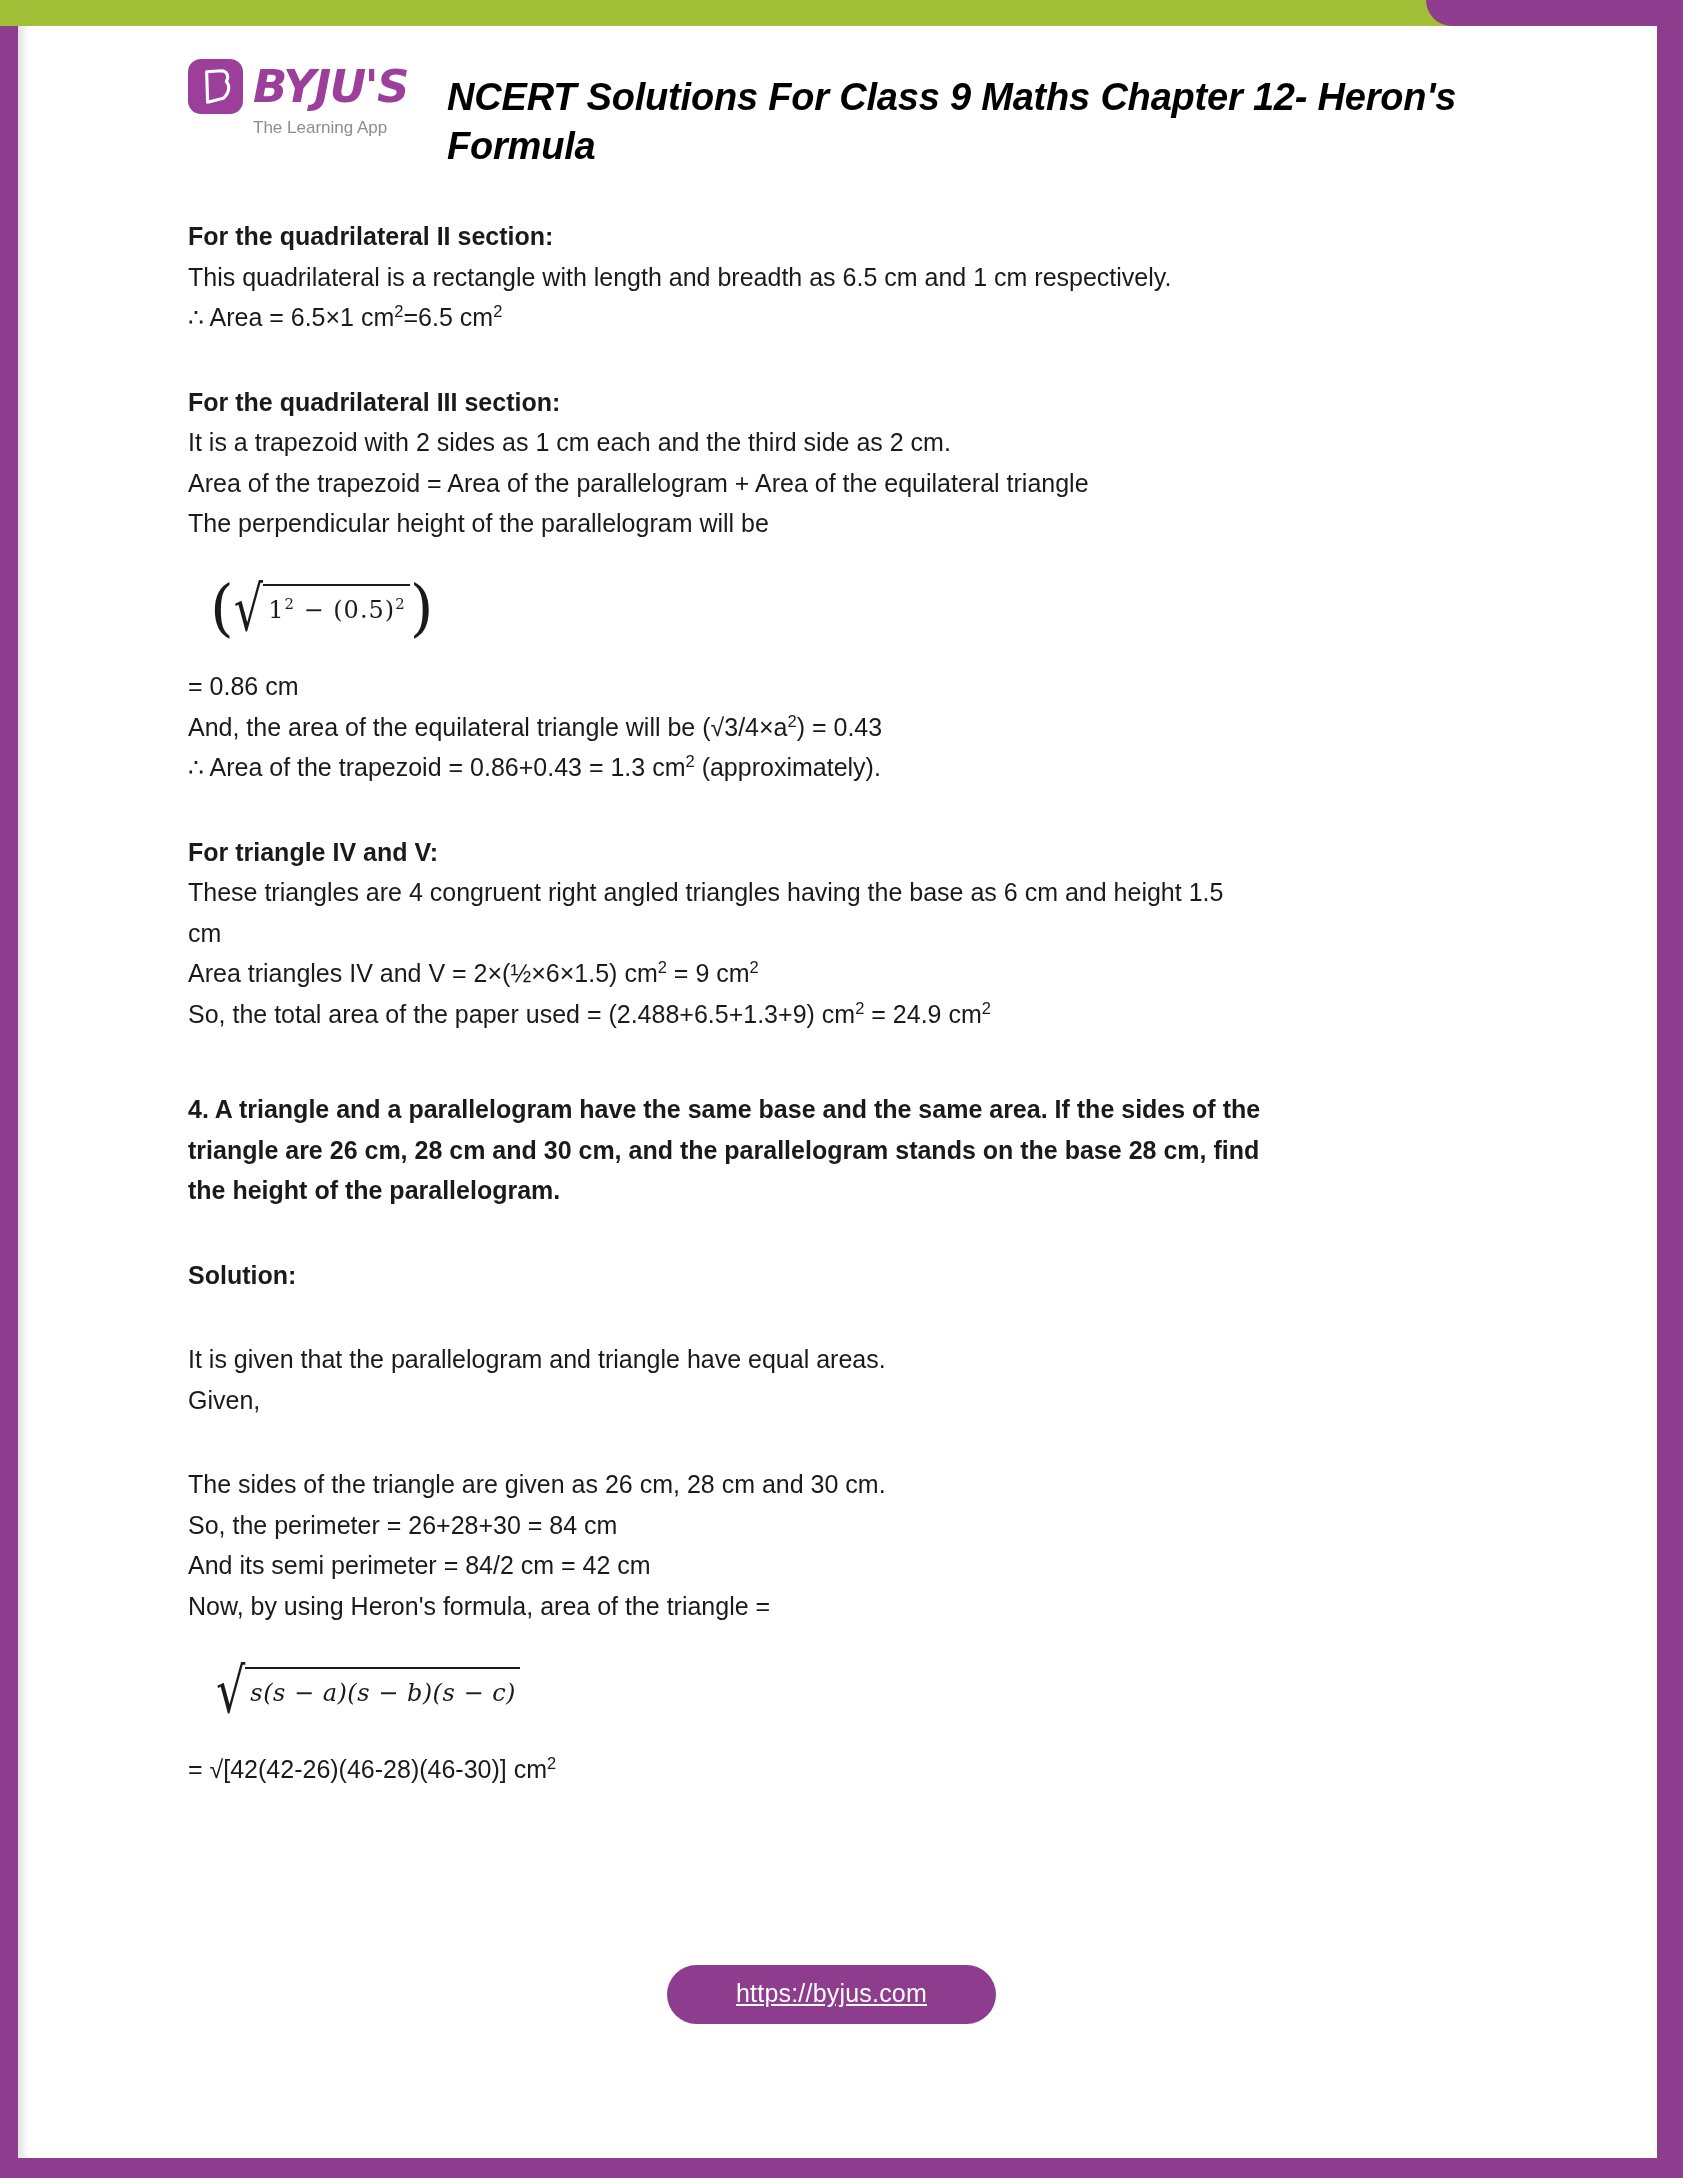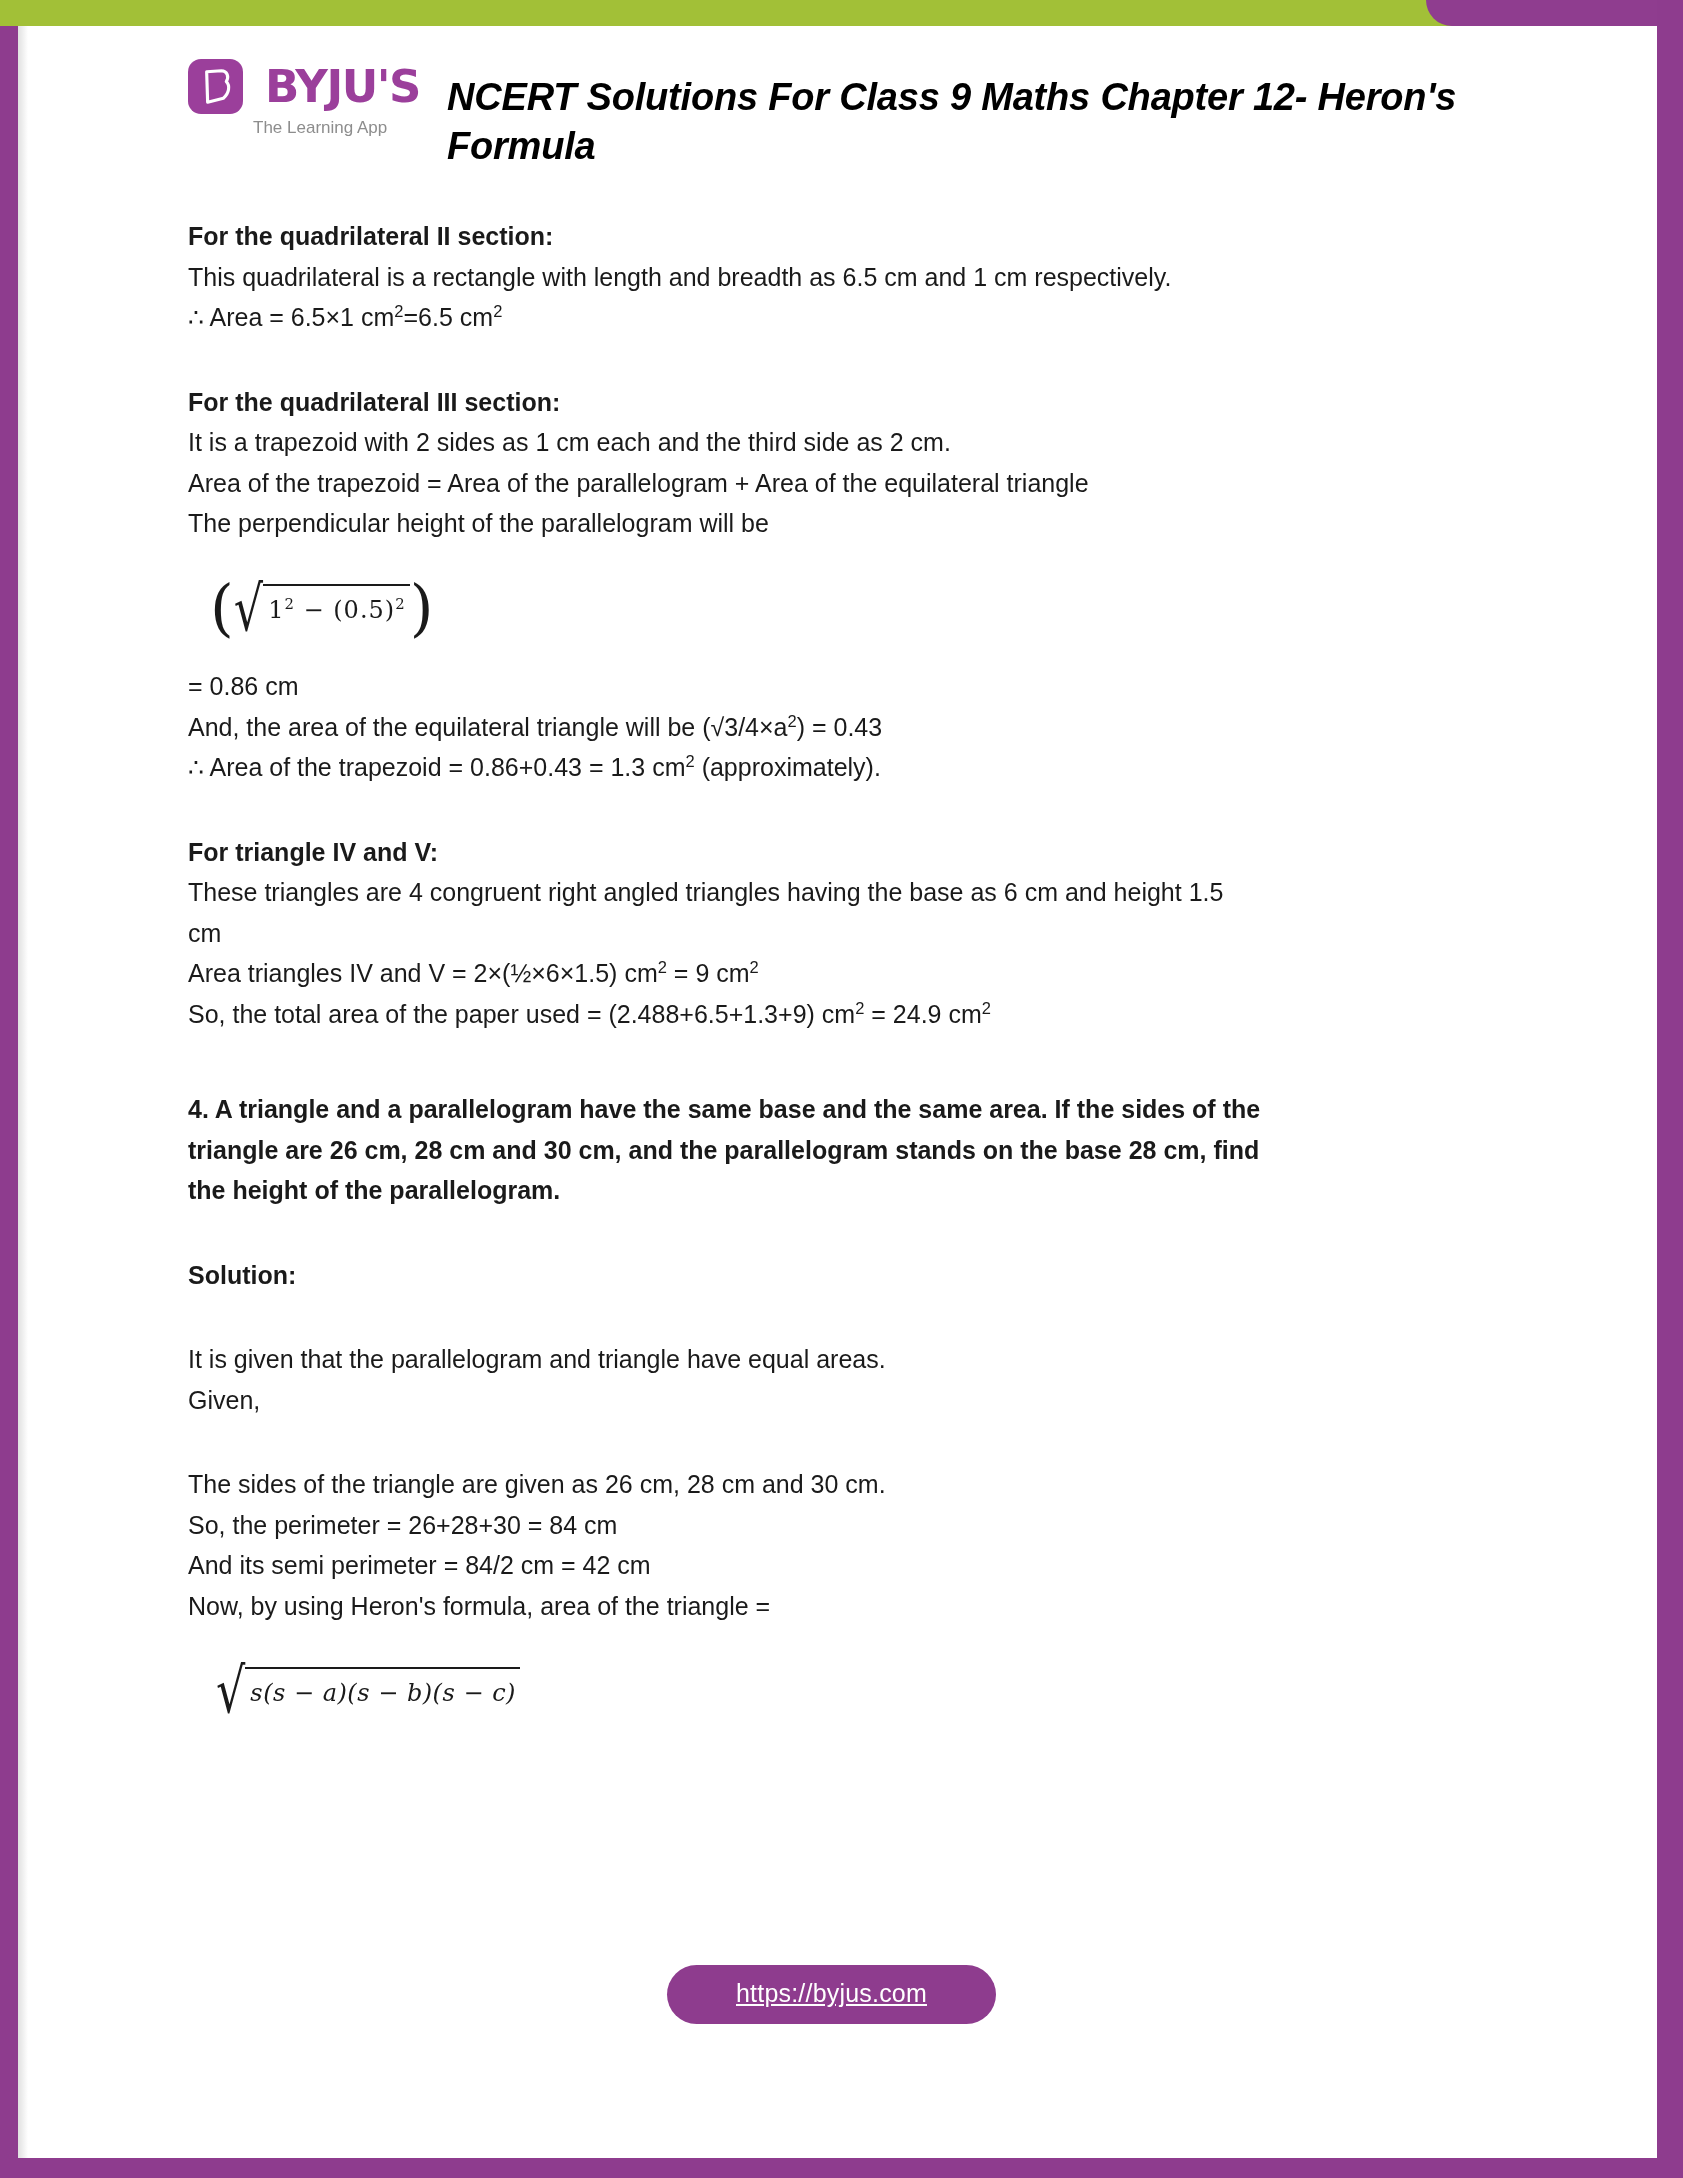--- a/index.html
+++ b/index.html
@@ -78,21 +78,22 @@
   }
   .logo-block {
     position: relative;
     width: 259px;
     flex: 0 0 259px;
     padding-top: 12px;
   }
   .logo-row {
     display: flex;
     align-items: center;
-    gap: 22px;
+    gap: 10px;
+    font-style: italic;
   }
   .logo-mark {
     width: 55px;
     height: 55px;
     border-radius: 13px;
     background: #9b3f9b;
     position: relative;
     flex: 0 0 55px;
   }
   .logo-mark svg { position: absolute; left: 0; top: 0; }
@@ -306,20 +307,23 @@
       <span class="line">The sides of the triangle are given as 26 cm, 28 cm and 30 cm.</span>
       <span class="line">So, the perimeter = 26+28+30 = 84 cm</span>
       <span class="line">And its semi perimeter = 84/2 cm = 42 cm</span>
       <span class="line">Now, by using Heron's formula, area of the triangle =</span>
     </div>
 
     <div class="math-block math-2">
       <span class="sqrt-wrap"><span class="sqrt-sym">√</span><span class="sqrt-body italicvars">s(s − a)(s − b)(s − c)</span></span>
     </div>
 
+    <div class="para">
+      <span class="line"><span>= √[42(42-26)(46-28)(46-30)] cm</span><sup>2</sup></span>
+    </div>
 
   </div>
 </div>
 
 <div id="footer-bar">
   <a id="url-pill" href="#">https://byjus.com</a>
 </div>
 
 
 </body></html>

